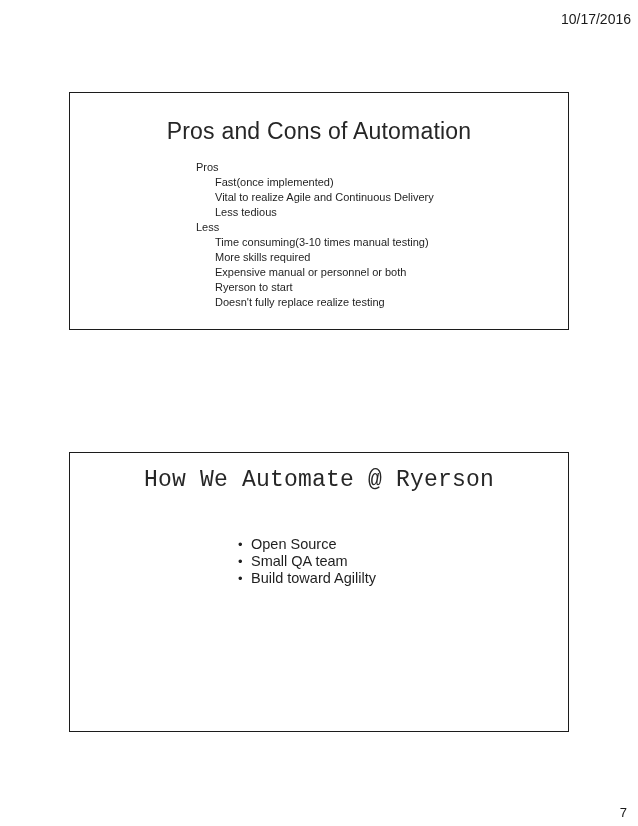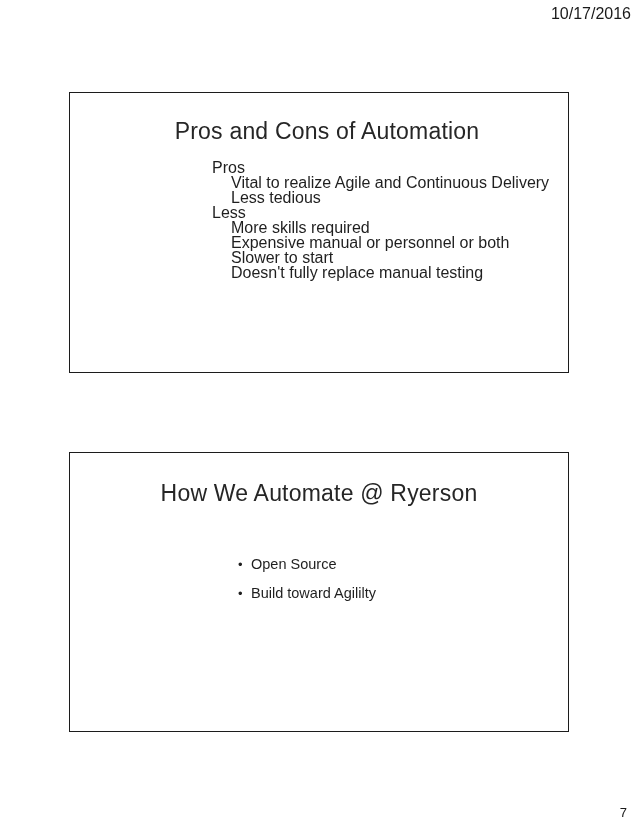--- a/index.html
+++ b/index.html
@@ -11,98 +11,101 @@
     position: relative;
     width: 638px;
     height: 826px;
     background: #ffffff;
     font-family: "Liberation Sans", sans-serif;
     color: #1f1f1f;
     overflow: hidden;
   }
   .date {
     position: absolute;
-    top: 5px;
+    top: 11px;
     right: 7px;
-    font-size: 16px;
+    font-size: 14px;
     color: #1a1a1a;
   }
   .page-number {
     position: absolute;
     bottom: 6px;
     right: 11px;
     font-size: 13px;
     color: #1a1a1a;
   }
   .slide {
     position: absolute;
     left: 69px;
     width: 500px;
     background: #ffffff;
     border: 1px solid #1c1c1c;
     box-sizing: border-box;
   }
-  .slide-1 { top: 92px;  height: 281px; padding-left: 16px; }
+  .slide-1 { top: 92px;  height: 238px; }
   .slide-2 { top: 452px; height: 280px; }
   .slide-title {
     text-align: center;
     font-size: 23px;
     font-weight: 400;
     color: #262626;
     letter-spacing: 0.2px;
   }
   .slide-1 .slide-title { margin-top: 25px; }
-  .slide-2 .slide-title { margin-top: 27px; }
+  .slide-2 .slide-title { margin-top: 14px; font-family: Liberation Mono, monospace; }
   .s1-content {
     margin-top: 15px;
     padding-left: 126px;
-    font-size: 16px;
+    font-size: 11px;
     line-height: 15px;
     color: #1f1f1f;
   }
   .s1-content .line { white-space: nowrap; }
   .s1-content .lvl1 { padding-left: 19px; }
   .s2-bullets {
     margin-top: 43px;
     padding-left: 168px;
     font-size: 14.5px;
-    line-height: 28px;
+    line-height: 16px;
     color: #1f1f1f;
   }
   .bullet-item { white-space: nowrap; }
   .bullet-item .bullet-glyph {
     display: inline-block;
     width: 13px;
     font-size: 13px;
   }
 </style>
 </head>
 <body>
 
 <div class="page">
 
   <div class="date">10/17/2016</div>
 
   <div class="slide slide-1">
     <div class="slide-title">Pros and Cons of Automation</div>
     <div class="s1-content">
       <div class="line lvl0">Pros</div>
+      <div class="line lvl1">Fast(once implemented)</div>
       <div class="line lvl1">Vital to realize Agile and Continuous Delivery</div>
       <div class="line lvl1">Less tedious</div>
       <div class="line lvl0">Less</div>
+      <div class="line lvl1">Time consuming(3-10 times manual testing)</div>
       <div class="line lvl1">More skills required</div>
       <div class="line lvl1">Expensive manual or personnel or both</div>
-      <div class="line lvl1">Slower to start</div>
-      <div class="line lvl1">Doesn't fully replace manual testing</div>
+      <div class="line lvl1">Ryerson to start</div>
+      <div class="line lvl1">Doesn't fully replace realize testing</div>
     </div>
   </div>
 
   <div class="slide slide-2">
     <div class="slide-title">How We Automate @ Ryerson</div>
     <div class="s2-bullets">
       <div class="bullet-item"><span class="bullet-glyph">•</span><span>Open Source</span></div>
+      <div class="bullet-item"><span class="bullet-glyph">•</span><span>Small QA team</span></div>
       <div class="bullet-item"><span class="bullet-glyph">•</span><span>Build toward Agililty</span></div>
     </div>
   </div>
 
   <div class="page-number">7</div>
 
 </div>
 
 </body></html>

